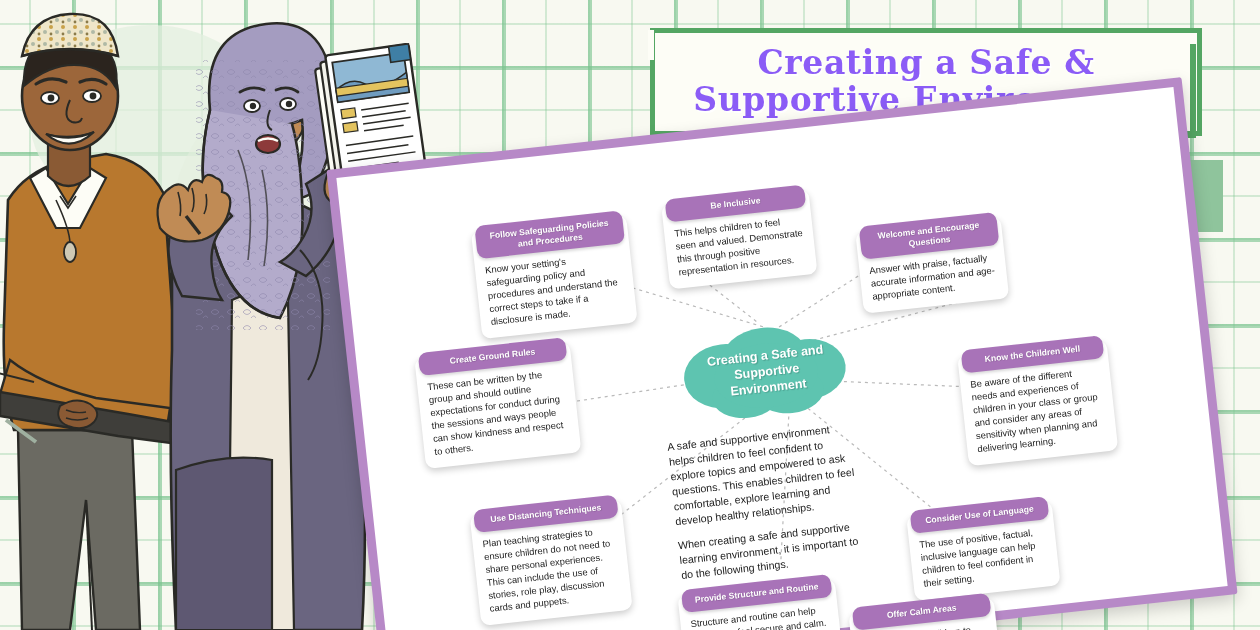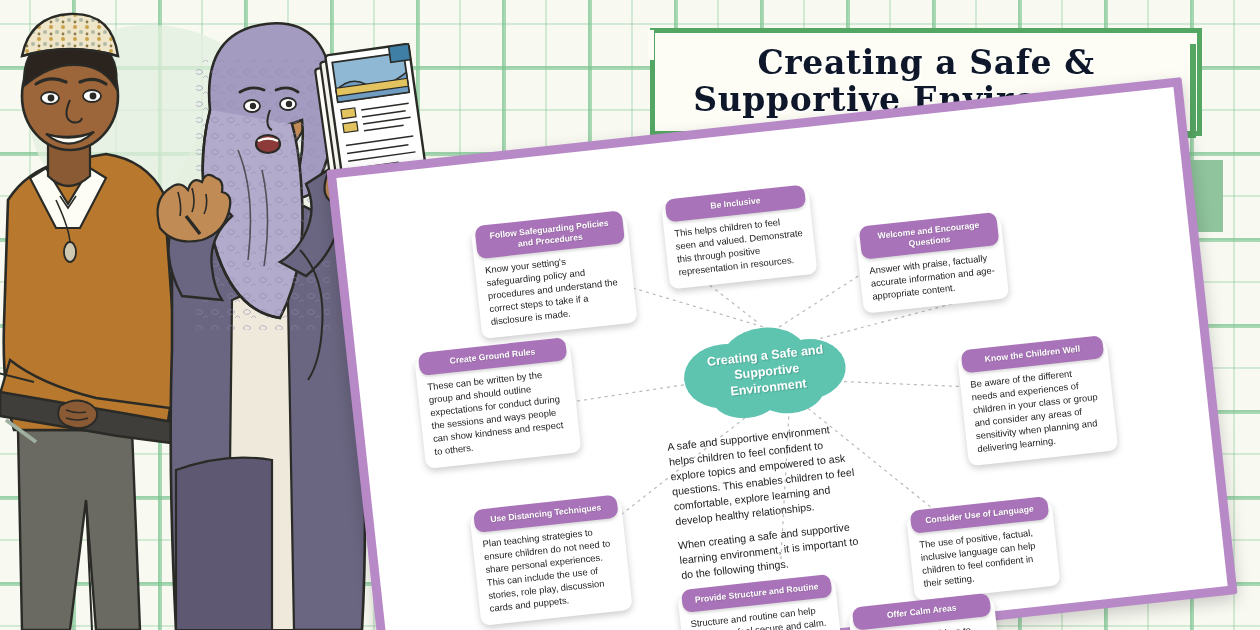--- a/index.html
+++ b/index.html
@@ -33,21 +33,21 @@
 
   
   #title-box{
     position:absolute;left:650px;top:28px;width:552px;height:108px;
     background:#fdfdf6;border:5px solid #54a663;
     display:flex;flex-direction:column;align-items:center;justify-content:center;
     box-sizing:border-box;
   }
   #title-box .tline{
     font-family:"DejaVu Serif", serif;
-    font-weight:bold;color:#0f172a;
+    font-weight:bold;color:#8b5cf6;
     font-size:33px;line-height:1.12;letter-spacing:.6px;white-space:nowrap;
     text-shadow:1.5px 1.5px 0 rgba(255,255,255,.85);
   }
   
   .frame-tick{position:absolute;background:#54a663;}
 
   
   #poster-banner{
     position:absolute;left:823px;top:160px;width:400px;height:72px;
     background:#8fc49c;display:flex;align-items:center;justify-content:center;

